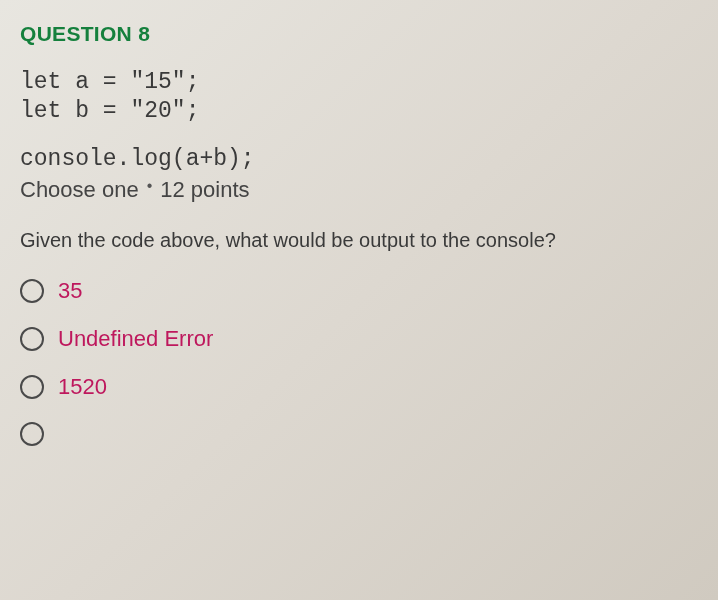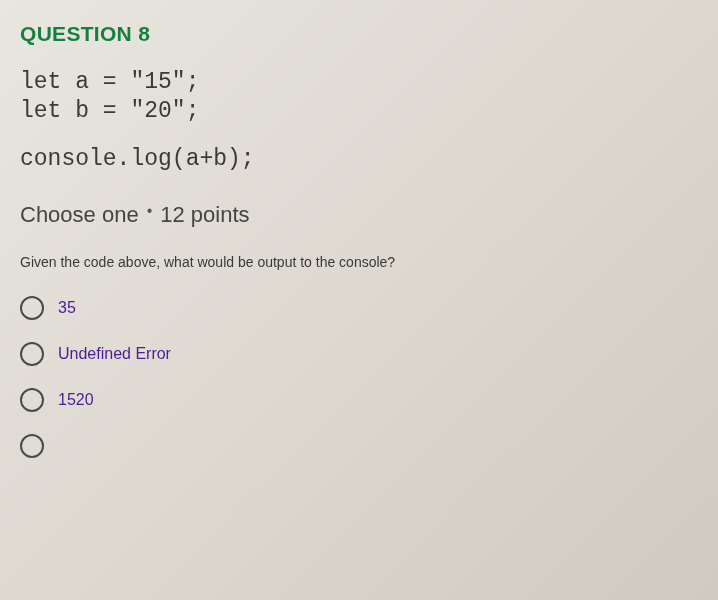--- a/index.html
+++ b/index.html
@@ -30,35 +30,35 @@
       line-height: 1.25;
       margin-bottom: 20px;
     }
     .code-line {
       white-space: pre;
     }
     .code-block-2 {
       font-family: 'Courier New', Courier, monospace;
       font-size: 23px;
       color: #3a3a3a;
-      margin-bottom: 30px;
+      margin-bottom: 5px;
     }
     .instruction-line {
       font-size: 22px;
       color: #444;
       margin-bottom: 26px;
       display: flex;
       gap: 8px;
     }
     .bullet {
       font-size: 16px;
       color: #555;
     }
     .prompt-text {
-      font-size: 14px;
+      font-size: 20px;
       color: #3a3a3a;
       margin-bottom: 26px;
     }
     .options {
       display: flex;
       flex-direction: column;
       gap: 22px;
     }
     .option {
       display: flex;
@@ -68,22 +68,22 @@
     }
     .radio {
       width: 24px;
       height: 24px;
       border: 2.5px solid #4a4a4a;
       border-radius: 50%;
       flex-shrink: 0;
       background: transparent;
     }
     .option-label {
-      font-size: 16px;
-      color: #4c1d95;
+      font-size: 22px;
+      color: #be185d;
     }
   </style>
 </head>
 <body>
 
 <div class="question-header">QUESTION 8</div>
 
 <div class="code-block">
   <div class="code-line">let a = "15";</div>
   <div class="code-line">let b = "20";</div>

